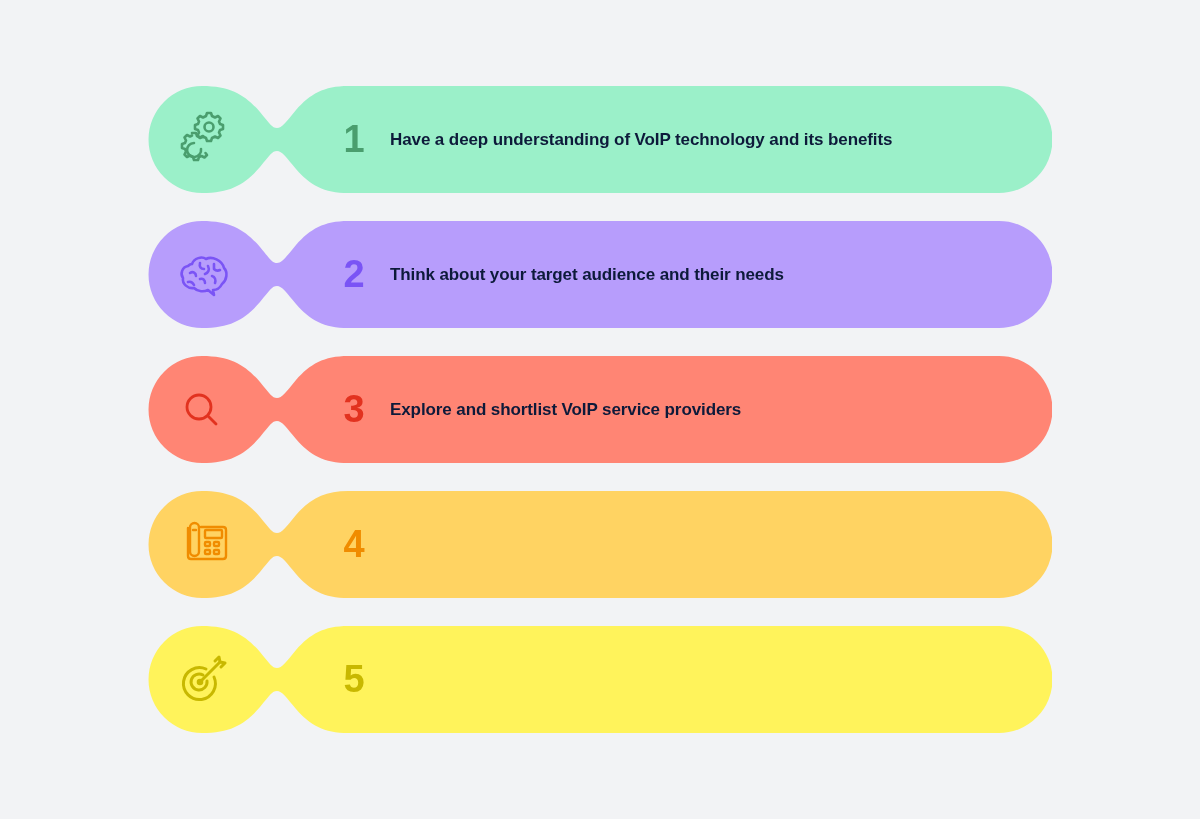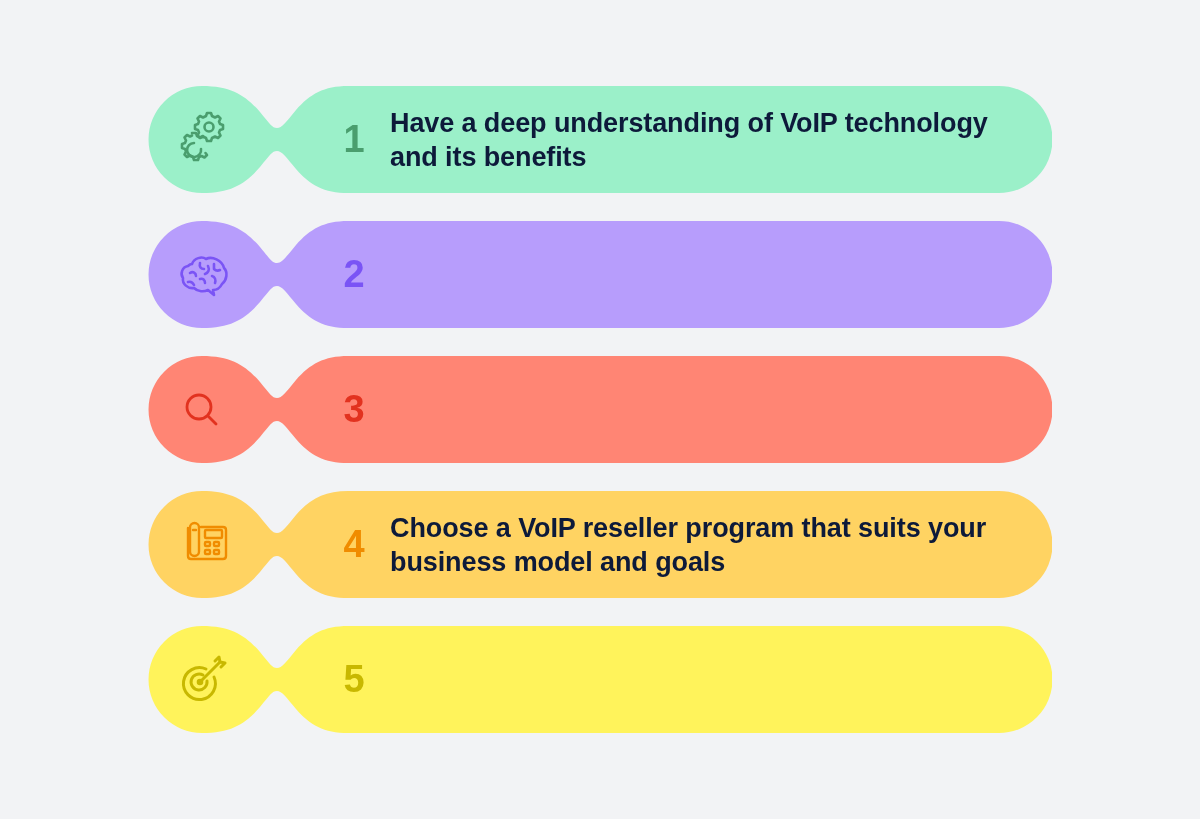--- a/index.html
+++ b/index.html
@@ -33,21 +33,21 @@
     width: 36px;
     display: flex; align-items: center; justify-content: center;
     font-size: 38px; font-weight: bold;
   }
   .row .text {
     position: absolute;
     left: 242px;
     top: 0; height: 107px;
     width: 620px;
     display: flex; align-items: center;
-    font-size: 27px; font-weight: bold;
+    font-size: 17px; font-weight: bold;
     color: #0d1a3a;
     line-height: 34px;
     letter-spacing: -0.1px;
   }
 </style>
 </head>
 <body>
 
 <div class="row" style="top:86px">
   <svg class="shape" viewBox="0 0 904 107">
@@ -75,53 +75,54 @@
       <path d="M20,31 C23,29 26,31 26,34"></path>
       <path d="M30,21 C29,25 31,27 34,27"></path>
       <path d="M38,24 C40,28 38,31 35,32"></path>
       <path d="M44,22 L44,27 C46,29 48,29 50,28"></path>
       <path d="M30,37 C33,36 35,38 35,41"></path>
       <path d="M42,34 C45,35 46,38 45,41"></path>
       <path d="M18,40 C21,39 23,41 24,43"></path>
     </svg>
   </div>
   <div class="num" style="color:#7a54f5">2</div>
+  <div class="text">Think about your target audience and their needs</div>
 </div>
 
 <div class="row" style="top:356px">
   <svg class="shape" viewBox="0 0 904 107">
     <path fill="#ff8574" d="M54,0 C84,0 98,10 112,26 C122,38 124,42 129,42 C134,42 138,36 148,24 C162,8 176,0 200,0 L851,0 A53.5,53.5 0 0 1 851,107 L200,107 C176,107 162,99 148,83 C138,71 134,65 129,65 C124,65 122,69 112,81 C98,97 84,107 54,107 A53.5,53.5 0 0 1 54,0 Z"></path>
   </svg>
   <div class="icon">
     <svg viewBox="0 0 64 64" fill="none" stroke="#e2321f" stroke-width="2.8" stroke-linecap="round" stroke-linejoin="round">
       <circle cx="29" cy="30" r="12"></circle>
       <path d="M38,39 L46,47"></path>
     </svg>
   </div>
   <div class="num" style="color:#e2321f">3</div>
+  <div class="text">Explore and shortlist VoIP service providers</div>
 </div>
 
 <div class="row" style="top:491px">
   <svg class="shape" viewBox="0 0 904 107">
     <path fill="#ffd362" d="M54,0 C84,0 98,10 112,26 C122,38 124,42 129,42 C134,42 138,36 148,24 C162,8 176,0 200,0 L851,0 A53.5,53.5 0 0 1 851,107 L200,107 C176,107 162,99 148,83 C138,71 134,65 129,65 C124,65 122,69 112,81 C98,97 84,107 54,107 A53.5,53.5 0 0 1 54,0 Z"></path>
   </svg>
   <div class="icon">
     <svg viewBox="0 0 64 64" fill="none" stroke="#f08c00" stroke-width="2.4" stroke-linecap="round" stroke-linejoin="round">
       <path d="M18,16 L18,44 C18,46 19,47 21,47 L53,47 C55,47 56,46 56,44 L56,18 C56,16 55,15 53,15 L31,15"></path>
       <rect x="20" y="11" width="9" height="33" rx="4.5"></rect>
       <path d="M23,18 L26,18"></path>
       <rect x="35" y="18" width="17" height="8" rx="1"></rect>
       <rect x="35" y="30" width="5" height="4" rx="1"></rect>
       <rect x="44" y="30" width="5" height="4" rx="1"></rect>
       <rect x="35" y="38" width="5" height="4" rx="1"></rect>
       <rect x="44" y="38" width="5" height="4" rx="1"></rect>
     </svg>
   </div>
   <div class="num" style="color:#f08c00">4</div>
-  <div class="text">Choose a VoIP reseller program that suits your business model and goals</div>
 </div>
 
 <div class="row" style="top:626px">
   <svg class="shape" viewBox="0 0 904 107">
     <path fill="#fff35b" d="M54,0 C84,0 98,10 112,26 C122,38 124,42 129,42 C134,42 138,36 148,24 C162,8 176,0 200,0 L851,0 A53.5,53.5 0 0 1 851,107 L200,107 C176,107 162,99 148,83 C138,71 134,65 129,65 C124,65 122,69 112,81 C98,97 84,107 54,107 A53.5,53.5 0 0 1 54,0 Z"></path>
   </svg>
   <div class="icon">
     <svg viewBox="0 0 64 64" fill="none" stroke="#c8b800" stroke-width="3" stroke-linecap="round" stroke-linejoin="round">
       <path d="M44,30 A16,16 0 1 1 36,22"></path>
       <path d="M37,34 A8,8 0 1 1 33,28"></path>

